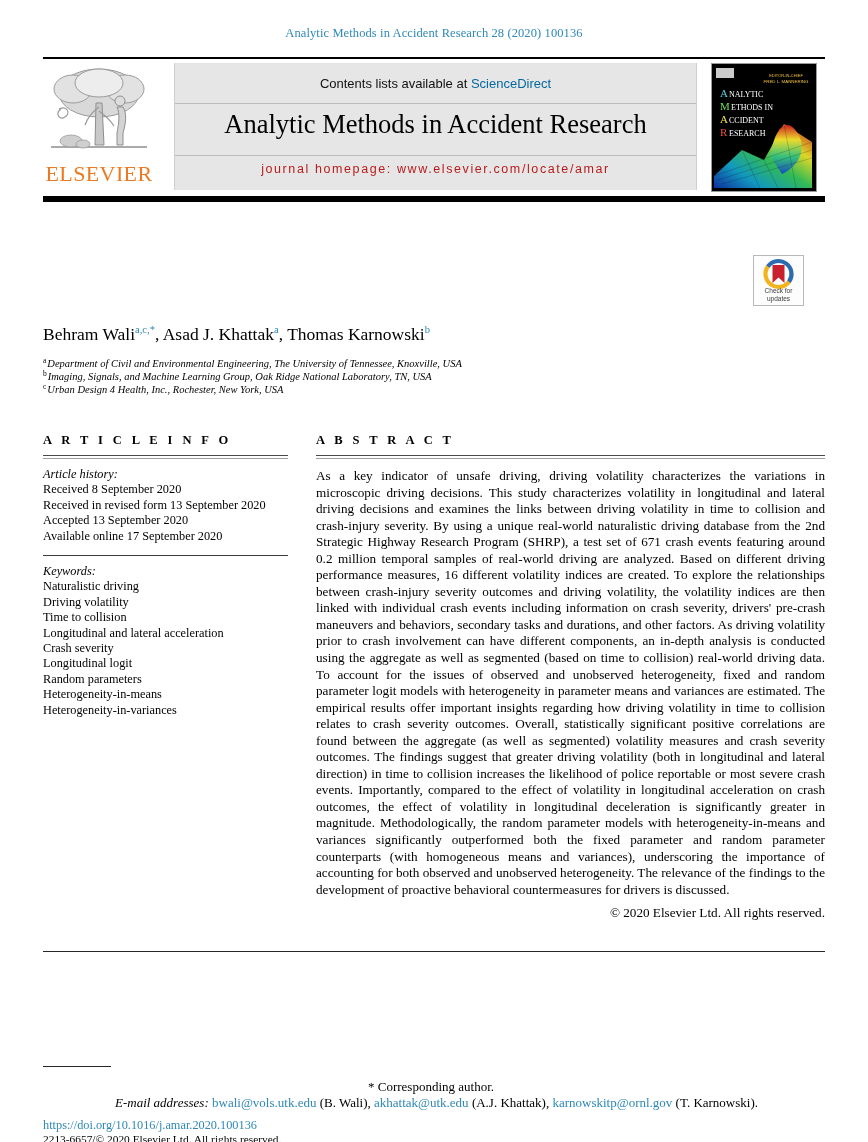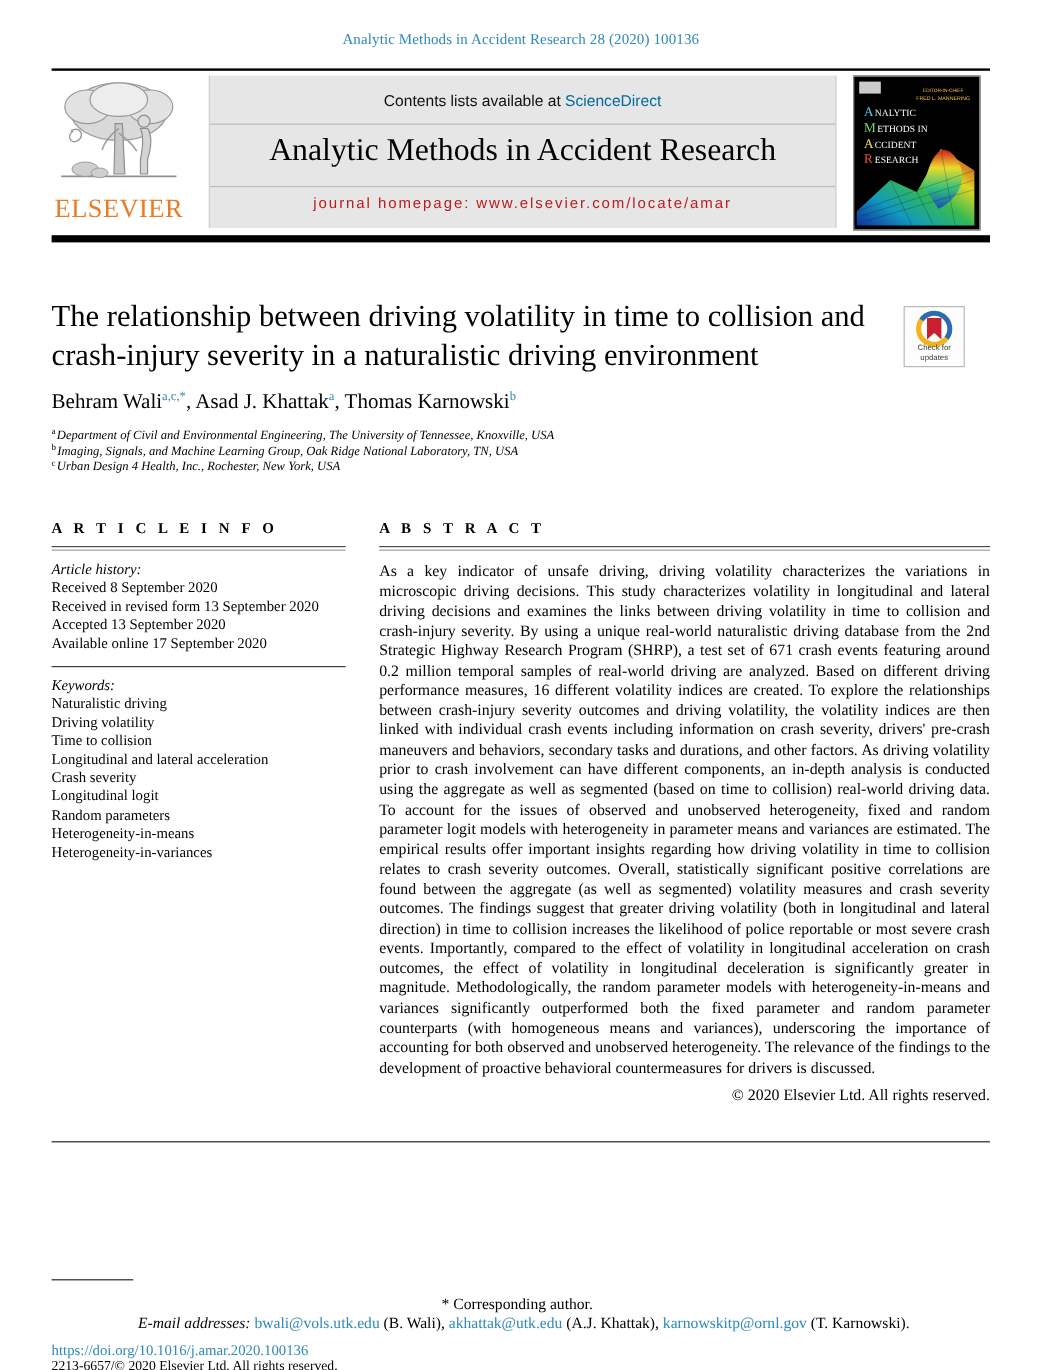--- a/index.html
+++ b/index.html
@@ -389,21 +389,20 @@
             <path d="M10 120 L100 94"></path>
           <path d="M30 86 L48 124"></path>
             <path d="M52 96 L66 124"></path>
             <path d="M72 60 L84 124"></path>
         </g>
       </svg>
     </div>
   </div>
   <div class="header-blackbar"></div>
 
-  <div class="title">The relationship between driving volatility in time to collision and crash-injury severity in a naturalistic driving environment</div>
 
   <div class="crossmark">
     <svg width="49" height="34" viewBox="0 0 49 34" xmlns="http://www.w3.org/2000/svg">
       <circle cx="24.5" cy="18" r="13" fill="none" stroke="#f2b41e" stroke-width="4.2" stroke-dasharray="41 41" transform="rotate(35 24.5 18)"></circle>
       <circle cx="24.5" cy="18" r="13" fill="none" stroke="#2b6cb0" stroke-width="4.2" stroke-dasharray="41 41" transform="rotate(215 24.5 18)"></circle>
       <path d="M18.5 9 L30.5 9 L30.5 27 L24.5 21.5 L18.5 27 Z" fill="#c8202e"></path>
     </svg>
     <div class="crossmark-label">
       <span>Check for</span><br>
       <span>updates</span>

